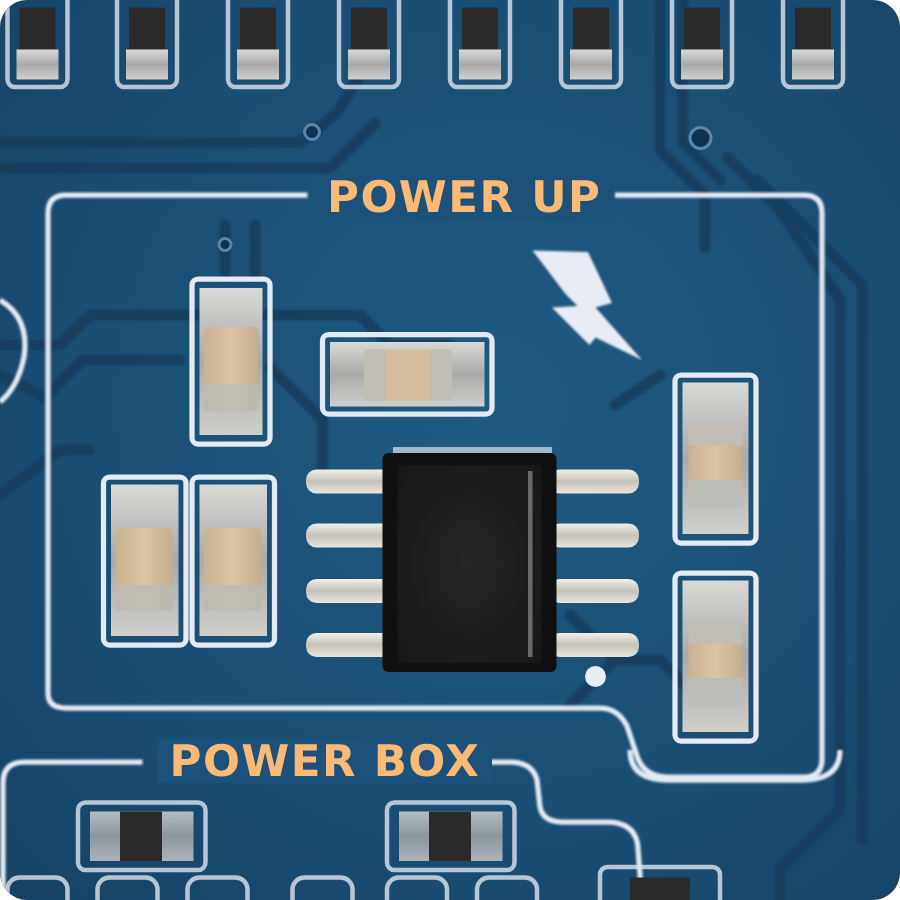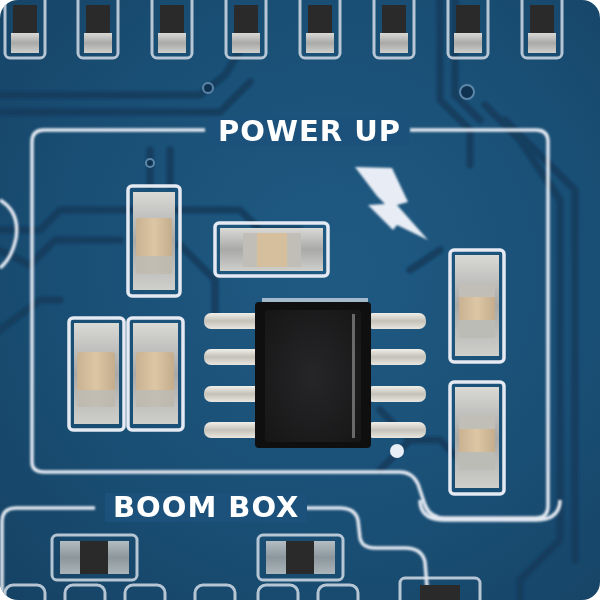--- a/index.html
+++ b/index.html
@@ -7,21 +7,21 @@
       position: relative;
       width: 600px; height: 600px;
       border-radius: 18px;
       overflow: hidden;
       background: radial-gradient(ellipse at 55% 45%, #1f5a83 0%, #1a4f75 55%, #154264 100%);
       font-family: "DejaVu Sans", sans-serif;
     }
     svg { position: absolute; left: 0; top: 0; }
     .label {
       position: absolute;
-      color: #ffffff;
+      color: #fdba74;
       font-family: "DejaVu Sans", sans-serif;
       font-weight: bold;
       letter-spacing: 1px;
       background: #1b517a;
       padding: 0 8px;
       line-height: 1;
       filter: blur(0.4px);
     }
   </style>
 </head>
@@ -220,14 +220,14 @@
         <rect x="195" y="585" width="40" height="30" rx="8"></rect>
         <rect x="258" y="585" width="40" height="30" rx="8"></rect>
         <rect x="318" y="585" width="40" height="30" rx="8"></rect>
         <rect x="400" y="578" width="80" height="40" rx="5"></rect>
       </g>
       <rect x="420" y="585" width="40" height="20" fill="#2a2a2b"></rect>
     </g>
   </svg>
 
   <div class="label" style="left:210px; top:117px; font-size:29px;">POWER UP</div>
-  <div class="label" style="left:105px; top:493px; font-size:29px;">BOOM BOX</div>
+  <div class="label" style="left:105px; top:493px; font-size:29px;">POWER BOX</div>
 </div>
 
 </body></html>

